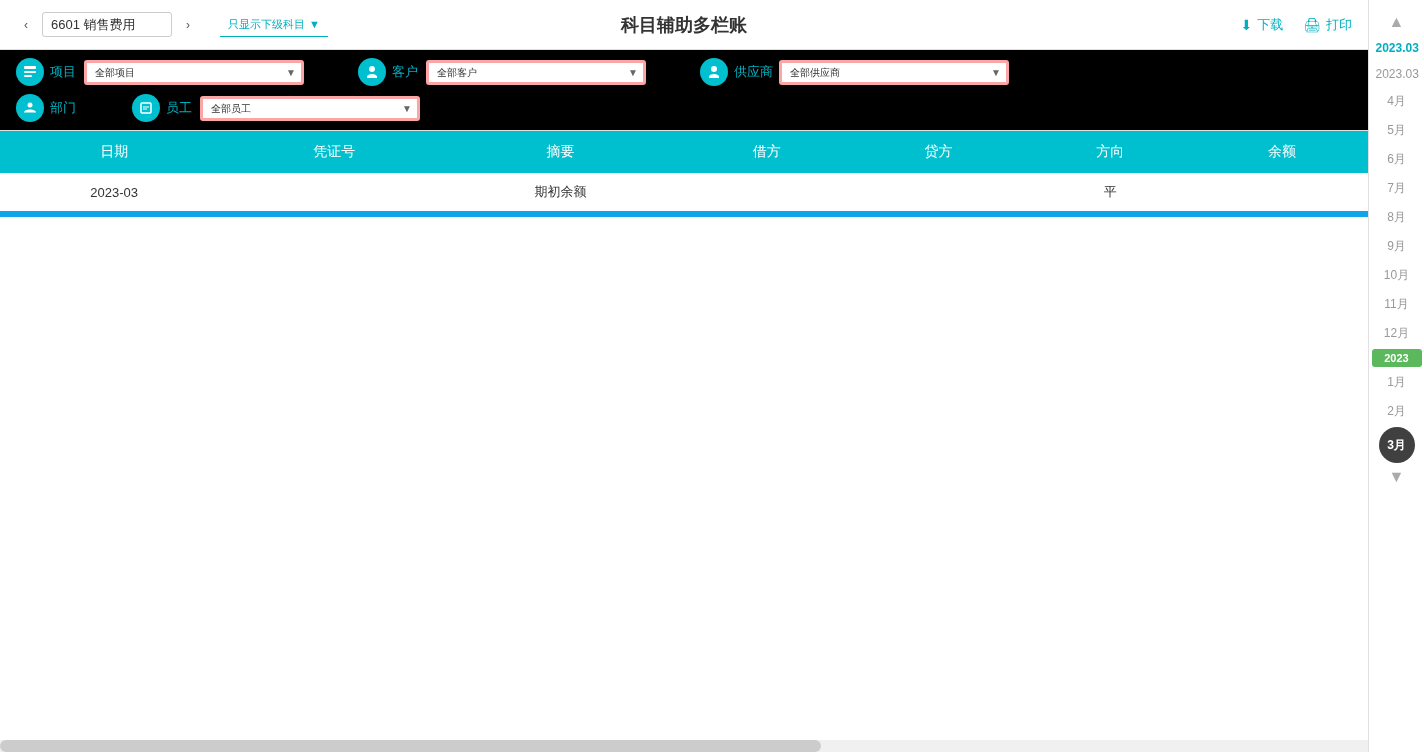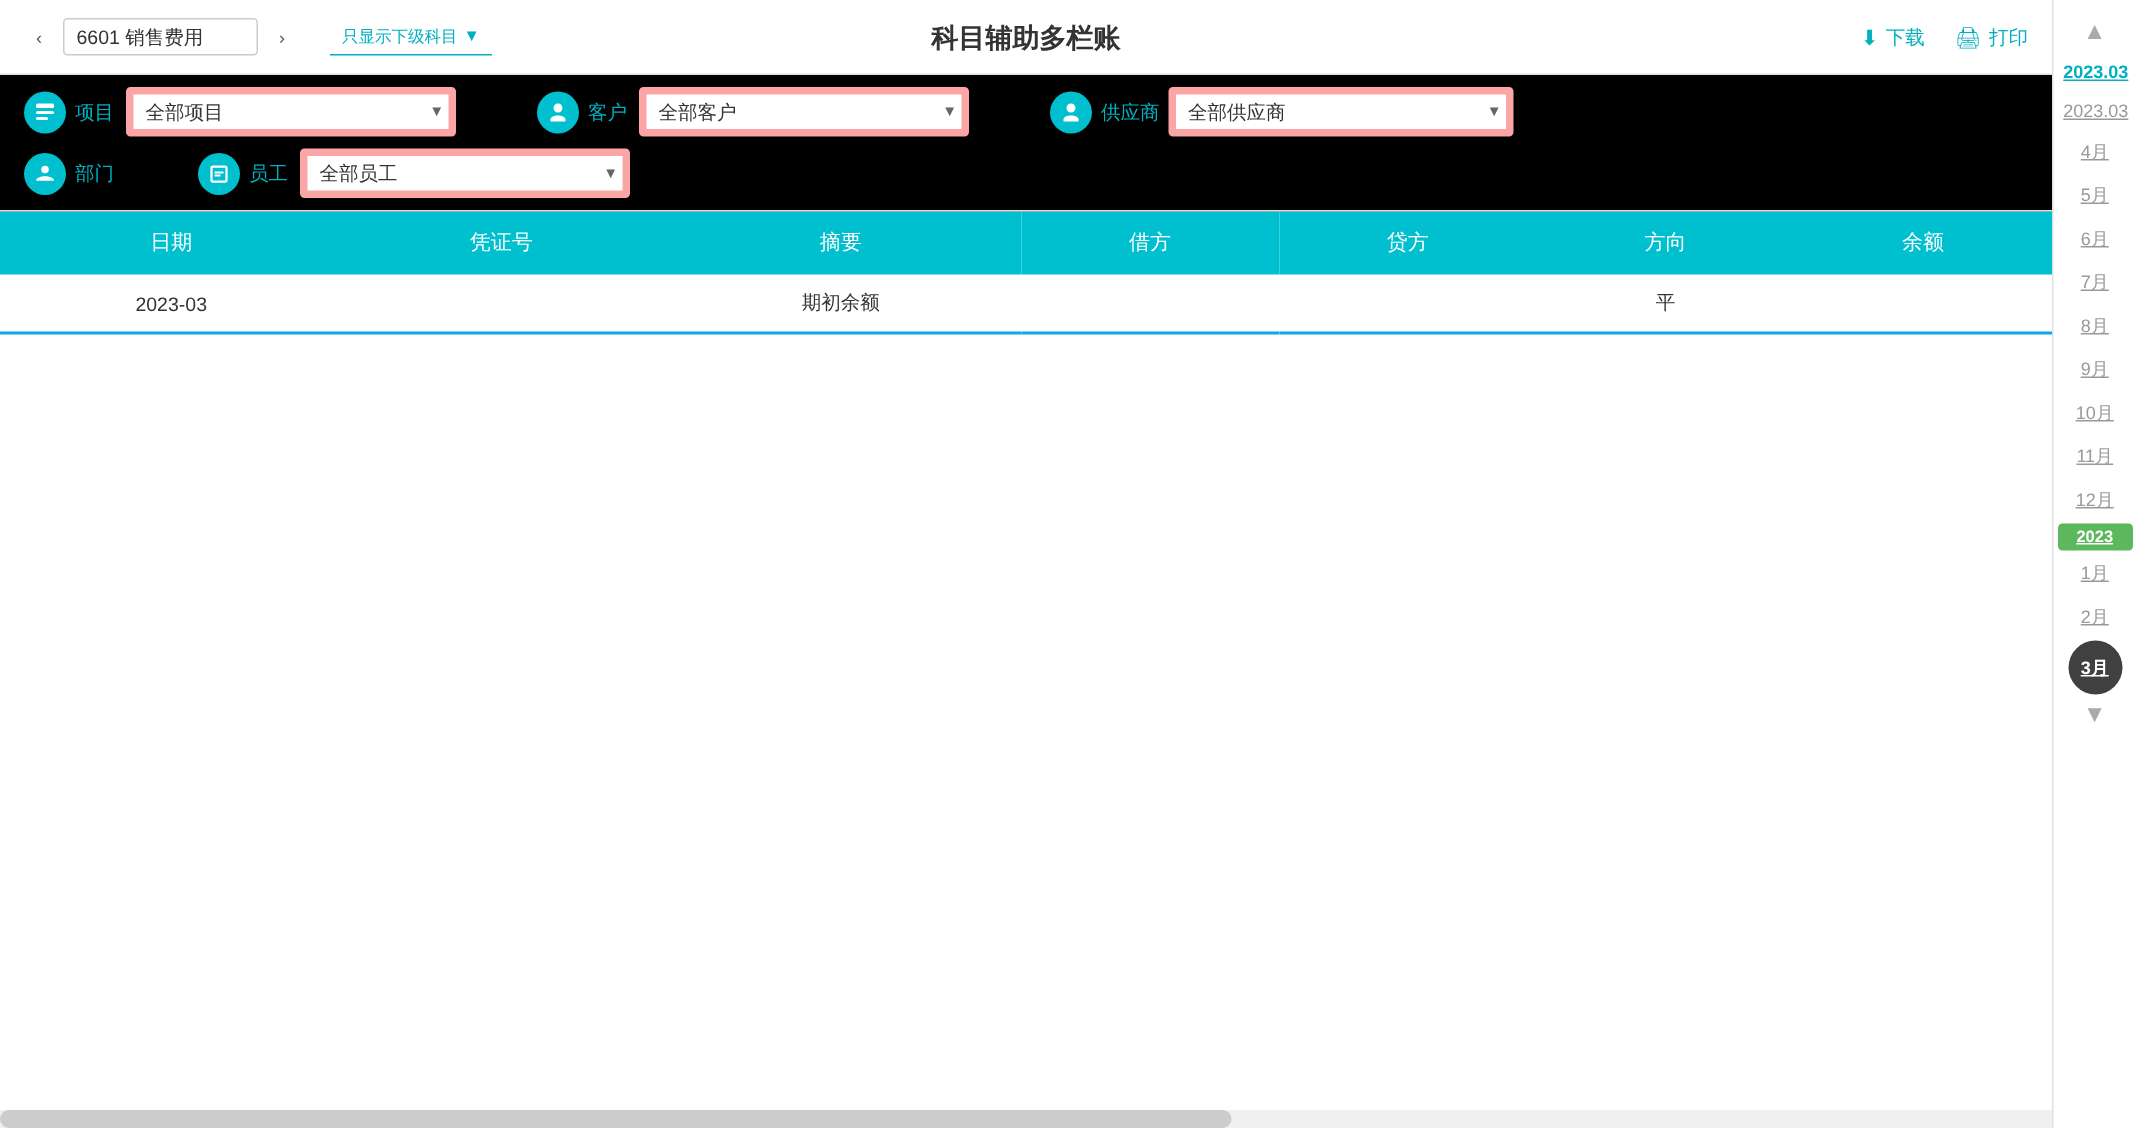--- a/index.html
+++ b/index.html
@@ -136,24 +136,24 @@
       font-size: 12px;
     }
 
     .filter-label {
       color: #00b0c0;
       font-size: 13px;
       min-width: 28px;
     }
 
     .filter-select {
-      border: 5px solid #fca5a5;
+      border: 3px solid #fca5a5;
       border-radius: 3px;
       padding: 4px 24px 4px 8px;
-      font-size: 13px;
+      font-size: 10px;
       color: #333;
       background: #fff;
       width: 220px;
       appearance: none;
       position: relative;
       cursor: pointer;
     }
 
     .select-wrapper {
       position: relative;
@@ -182,21 +182,21 @@
 
     .data-table thead th {
       color: white;
       padding: 12px 16px;
       text-align: center;
       font-weight: normal;
       font-size: 14px;
     }
 
     .data-table tbody tr {
-      border-bottom: 2px solid #0ea5e9;
+      border-bottom: 6px solid #0ea5e9;
     }
 
     .data-table tbody td {
       padding: 10px 16px;
       text-align: center;
       color: #333;
       font-size: 13px;
     }
 
     
@@ -215,21 +215,20 @@
     }
 
     .sidebar-period-item {
       width: 50px;
       padding: 5px 4px;
       text-align: center;
       font-size: 12px;
       color: #999;
       cursor: pointer;
       border-radius: 3px;
-      text-decoration: underline;
     }
 
     .sidebar-nav-btn {
       width: 28px;
       height: 28px;
       display: flex;
       align-items: center;
       justify-content: center;
       cursor: pointer;
       color: #aaa;

